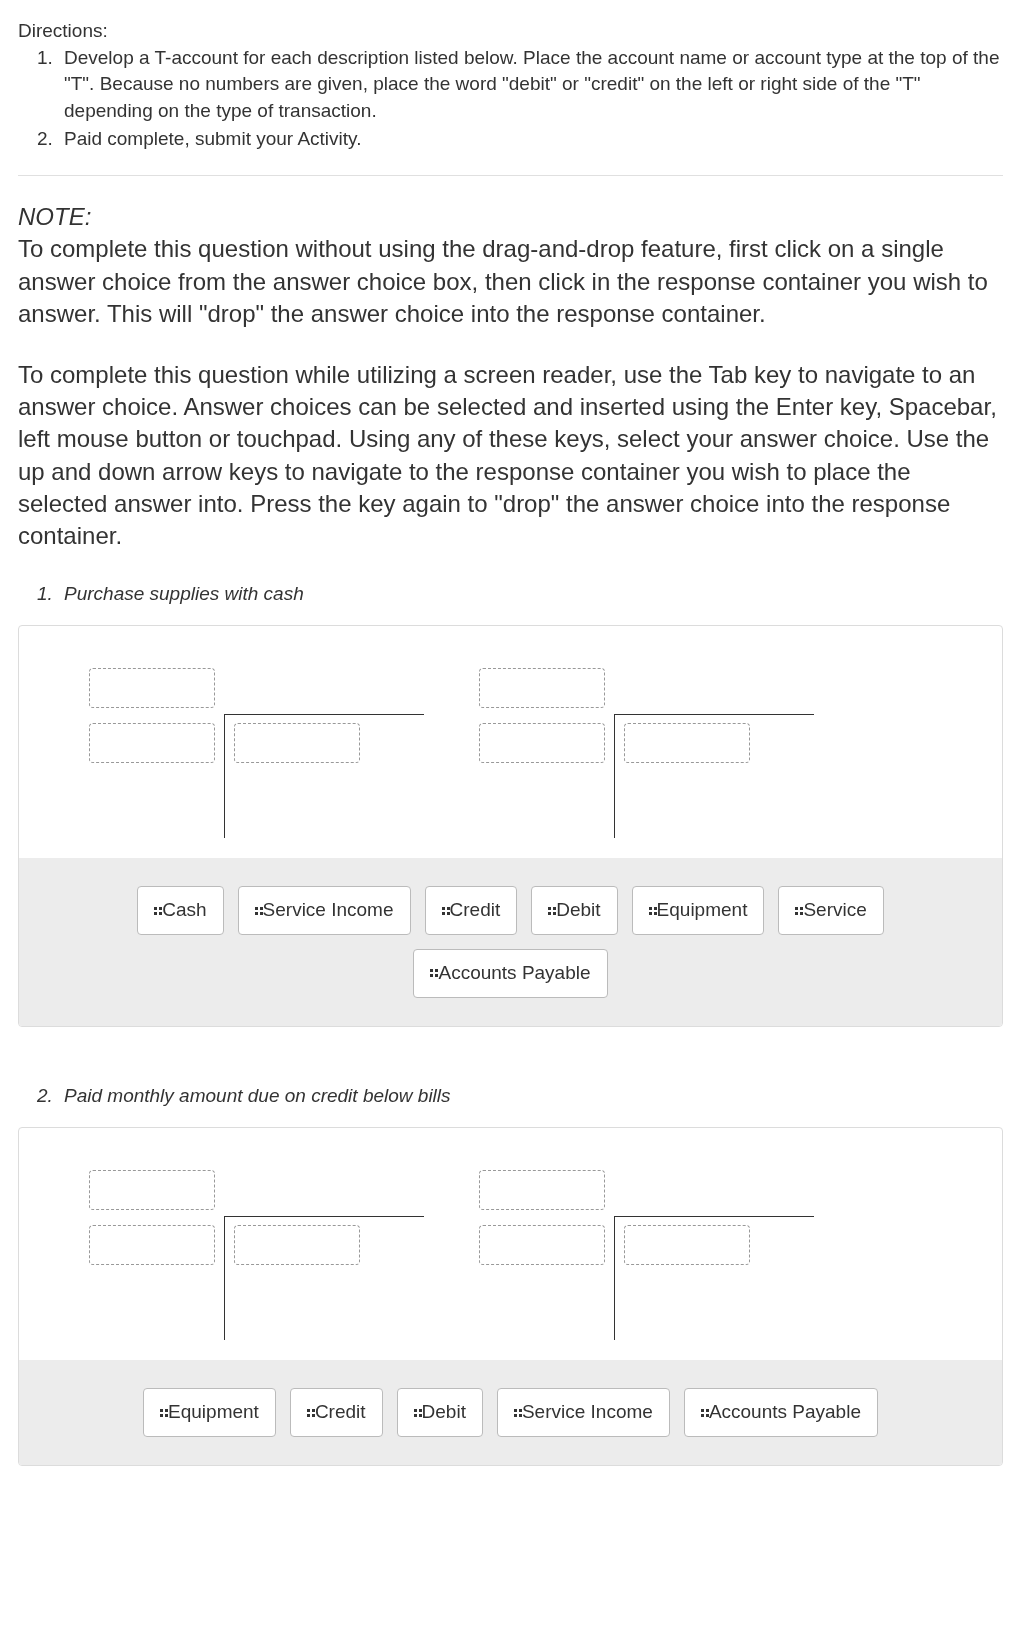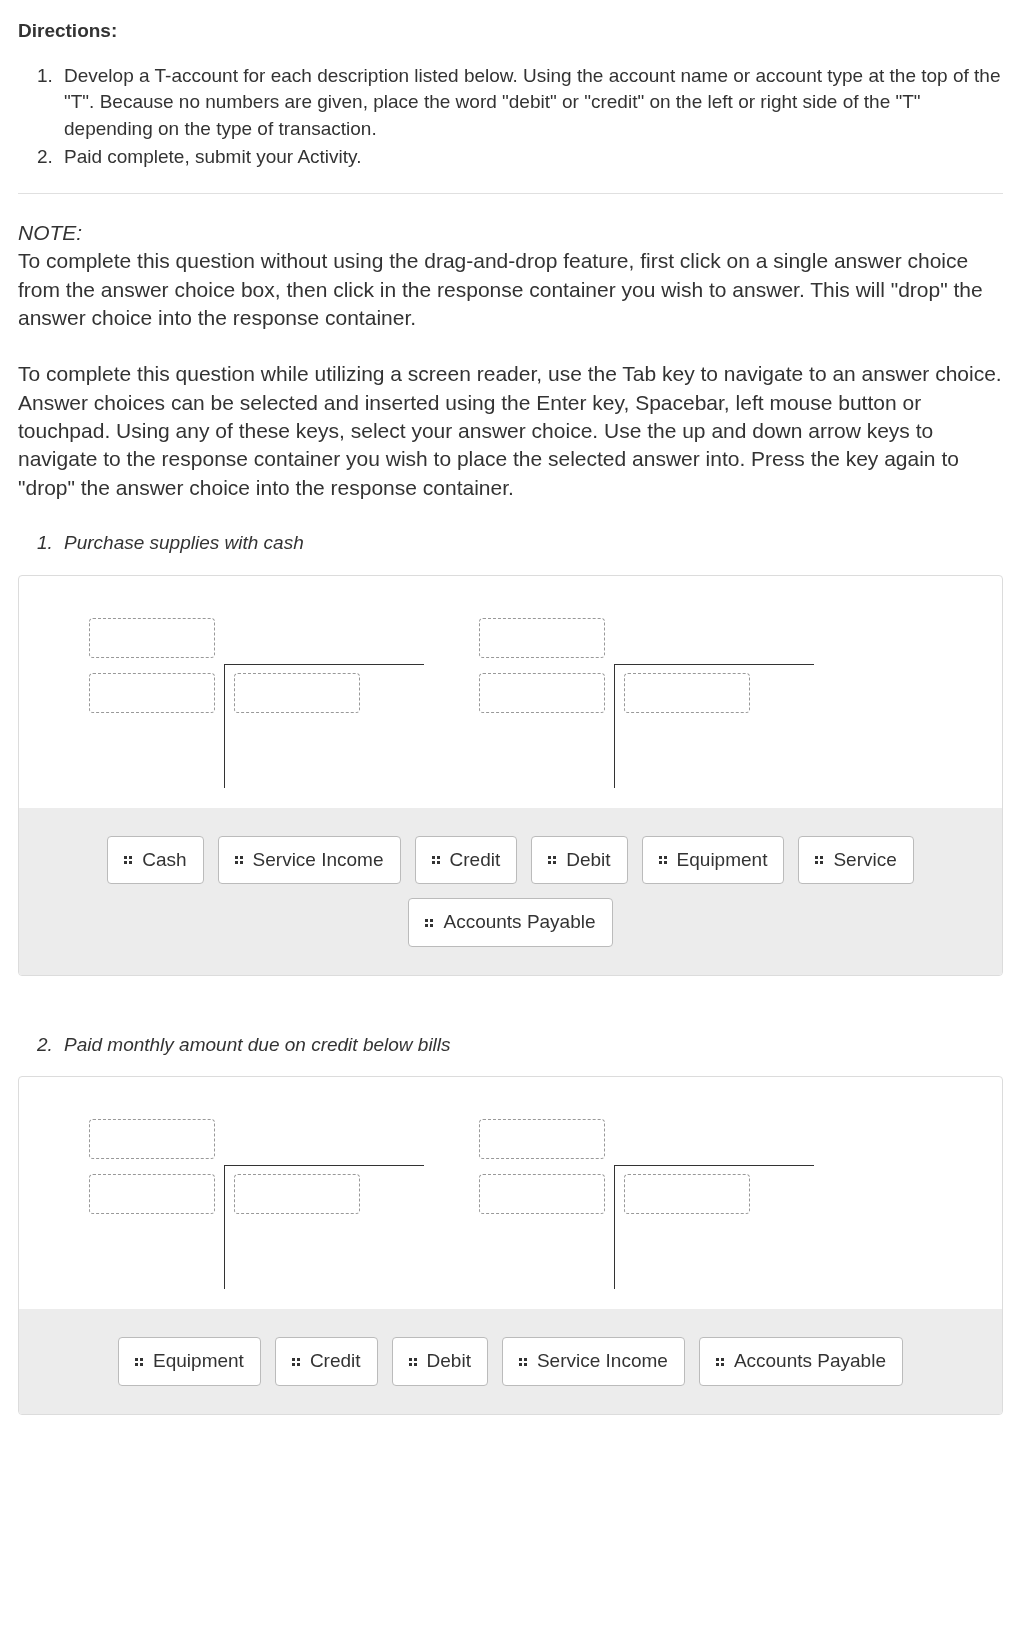--- a/index.html
+++ b/index.html
@@ -6,42 +6,41 @@
   body {
     font-family: -apple-system, BlinkMacSystemFont, "Segoe UI", Helvetica, Arial, sans-serif;
     margin: 0;
     padding: 18px 18px 40px 18px;
     color: #333;
     background: #fff;
     font-size: 19px;
     line-height: 1.4;
   }
   .directions-heading {
-    font-weight: 700;
-    margin-bottom: 18px;
+    font-weight: 400;
   }
   ol.instructions {
     padding-left: 40px;
     margin: 0 0 22px 0;
   }
   ol.instructions li {
     margin-bottom: 2px;
     padding-left: 6px;
   }
   hr.divider {
     border: none;
     border-top: 1px solid #e0e0e0;
     margin: 10px 0 25px 0;
   }
   .note-label {
     font-style: italic;
   }
   .note-block {
     margin-bottom: 28px;
-    font-size: 21px;
+    font-size: 24px;
     line-height: 1.35;
   }
   .question-list {
     padding-left: 40px;
     margin: 20px 0 18px 0;
     font-size: 19px;
     font-style: italic;
   }
   .question-list li { padding-left: 6px; }
   .activity-area {
@@ -109,21 +108,20 @@
     align-items: center;
     justify-content: center;
   }
   .choice-chip {
     background: #fff;
     border: 1px solid #bbb;
     border-radius: 4px;
     padding: 10px 16px;
     display: inline-flex;
     align-items: center;
-    gap: 10px;
     font-size: 19px;
     cursor: grab;
   }
   .drag-icon {
     display: inline-grid;
     grid-template-columns: repeat(2, 3px);
     grid-template-rows: repeat(2, 3px);
     gap: 2px;
   }
   .drag-icon span {
@@ -132,21 +130,21 @@
     border-radius: 0;
   }
   .spacer { height: 36px; }
 </style>
 </head>
 <body>
 
 <div class="directions-heading">Directions:</div>
 
 <ol class="instructions">
-  <li>Develop a T-account for each description listed below. Using the account name or account type at the top of the "T". Because no numbers are given, place the word "debit" or "credit" on the left or right side of the "T" depending on the type of transaction.</li>
+  <li>Develop a T-account for each description listed below. Place the account name or account type at the top of the "T". Because no numbers are given, place the word "debit" or "credit" on the left or right side of the "T" depending on the type of transaction.</li>
   <li>Paid complete, submit your Activity.</li>
 </ol>
 
 <hr class="divider">
 
 <div class="note-block">
   <span class="note-label"><span>NOTE</span>:</span><br>
   <span>To complete this question without using the drag-and-drop feature, first click on a single answer choice from the answer choice box, then click in the response container you wish to answer. This will "drop" the answer choice into the response container.</span>
 </div>
 

